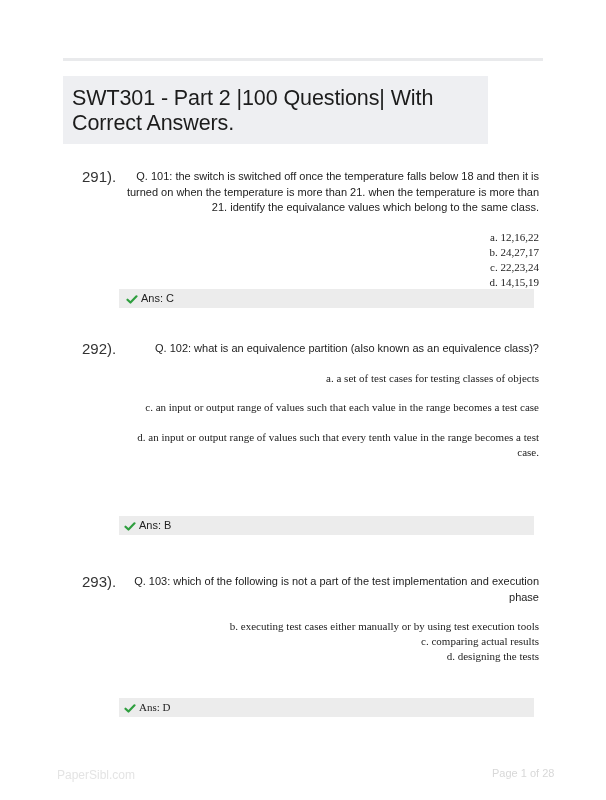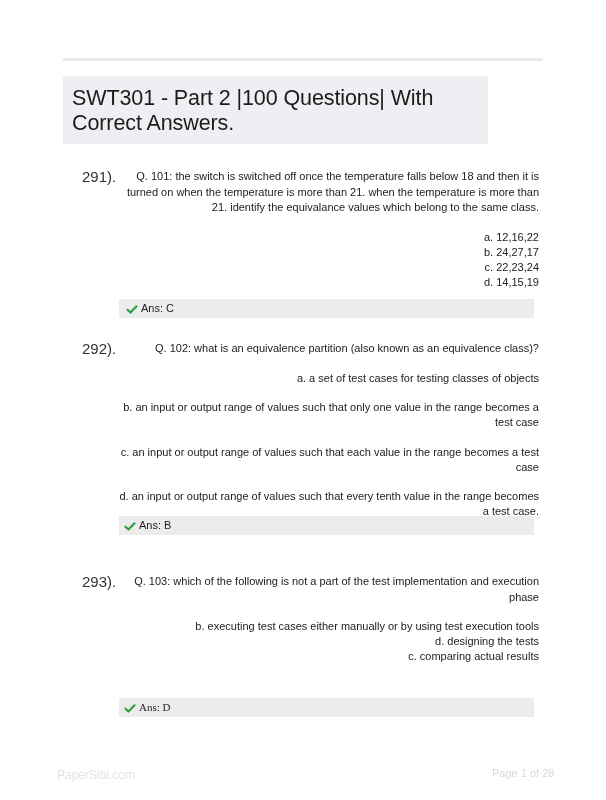--- a/index.html
+++ b/index.html
@@ -14,21 +14,21 @@
     }
     .title-box h1 {
       font-weight: normal; font-size: 21.5px; line-height: 25px; color: #1c1c1c;
       letter-spacing: -0.1px;
     }
 
     .q { position: absolute; left: 0; width: 606px; }
     .q-num { position: absolute; left: 82px; top: 0; font-size: 15px; line-height: 16px; color: #333; }
     .q-body { position: absolute; left: 119px; width: 420px; font-size: 11px; line-height: 15.5px; color: #222; text-align: right; }
     .q-text { margin-bottom: 14px; }
-    .opt { line-height: 15px; }
+    .opt { line-height: 15px; font-family: Liberation Serif, serif; }
     .opt.spaced { margin-bottom: 14.5px; }
     .ans-bar {
       position: absolute; left: 119px; width: 415px; height: 19px;
       background: #ececec; font-size: 11px; line-height: 19px; color: #222;
       padding-left: 5px;
     }
     .ans-bar .check { display: inline-block; width: 12px; vertical-align: middle; margin-right: 3px; }
 
     .footer-left { position: absolute; left: 57px; top: 768px; font-size: 12px; color: #e4e4e4; }
     .footer-right { position: absolute; left: 492px; top: 767px; font-size: 11px; color: #d8d8d8; }
@@ -44,50 +44,49 @@
 
 <div class="q" style="top:169px;">
   <span class="q-num">291).</span>
   <div class="q-body" style="top:0;">
     <div class="q-text">Q. 101: the switch is switched off once the temperature falls below 18 and then it is turned on when the temperature is more than 21. when the temperature is more than 21. identify the equivalance values which belong to the same class.</div>
     <div class="opt">a. 12,16,22</div>
     <div class="opt">b. 24,27,17</div>
     <div class="opt">c. 22,23,24</div>
     <div class="opt">d. 14,15,19</div>
   </div>
-  <div class="ans-bar" style="top:130px;padding-left:7px;">
+  <div class="ans-bar" style="top:120px;padding-left:7px;">
     <svg class="check" viewBox="0 0 12 10" width="11" height="9">
         <path d="M1 5.2 L4.3 8.4 L11 1.5" fill="none" stroke="#2e9e3e" stroke-width="2.4" stroke-linecap="round" stroke-linejoin="round"></path>
       </svg><span>Ans: C</span>
   </div>
 </div>
 
 <div class="q" style="top:341px;">
   <span class="q-num">292).</span>
   <div class="q-body" style="top:0;">
     <div class="q-text">Q. 102: what is an equivalence partition (also known as an equivalence class)?</div>
     <div class="opt spaced">a. a set of test cases for testing classes of objects</div>
-    <div class="opt spaced">b. an input or output range of values such that only one value in the range becomes a test case</div>
     <div class="opt spaced">c. an input or output range of values such that each value in the range becomes a test case</div>
     <div class="opt">d. an input or output range of values such that every tenth value in the range becomes a test case.</div>
   </div>
   <div class="ans-bar" style="top:175px;">
     <svg class="check" viewBox="0 0 12 10" width="11" height="9">
         <path d="M1 5.2 L4.3 8.4 L11 1.5" fill="none" stroke="#2e9e3e" stroke-width="2.4" stroke-linecap="round" stroke-linejoin="round"></path>
       </svg><span>Ans: B</span>
   </div>
 </div>
 
 <div class="q" style="top:574px;">
   <span class="q-num">293).</span>
   <div class="q-body" style="top:0;">
     <div class="q-text">Q. 103: which of the following is not a part of the test implementation and execution phase</div>
     <div class="opt">b. executing test cases either manually or by using test execution tools</div>
+    <div class="opt">c. comparing actual results</div>
     <div class="opt">d. designing the tests</div>
-    <div class="opt">c. comparing actual results</div>
   </div>
   <div class="ans-bar" style="top:124px;font-family:Liberation Serif, serif;">
     <svg class="check" viewBox="0 0 12 10" width="11" height="9">
         <path d="M1 5.2 L4.3 8.4 L11 1.5" fill="none" stroke="#2e9e3e" stroke-width="2.4" stroke-linecap="round" stroke-linejoin="round"></path>
       </svg><span>Ans: D</span>
   </div>
 </div>
 
 <div class="footer-left">PaperSibl.com</div>
 <div class="footer-right">Page 1 of 28</div>

